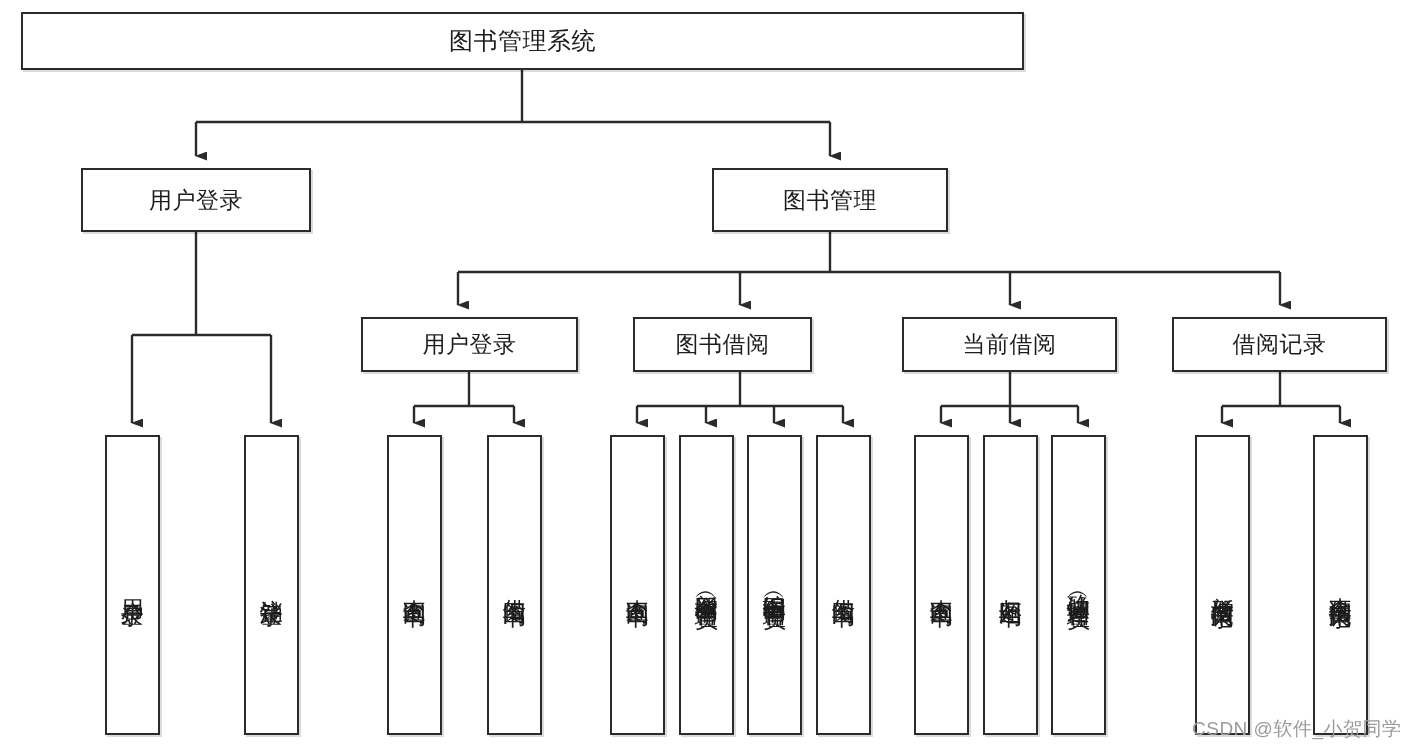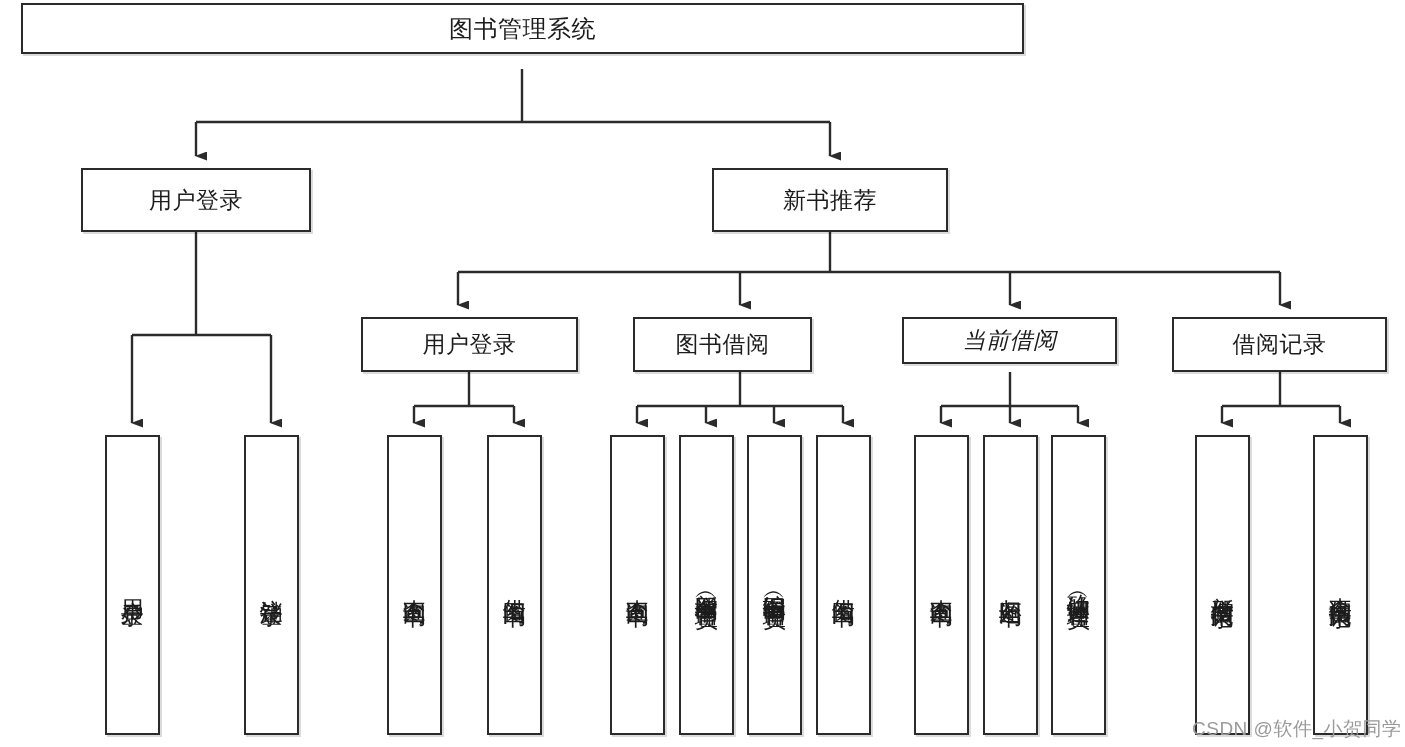--- a/index.html
+++ b/index.html
@@ -108,41 +108,41 @@
       <path d="M 1010,406 L 1010,423" marker-end="url(#arrowhead)"></path>
       <path d="M 1078,406 L 1078,423" marker-end="url(#arrowhead)"></path>
 
       <path d="M 1280,372 L 1280,406"></path>
       <path d="M 1222,406 L 1340,406"></path>
       <path d="M 1222,406 L 1222,423" marker-end="url(#arrowhead)"></path>
       <path d="M 1340,406 L 1340,423" marker-end="url(#arrowhead)"></path>
     </g>
   </svg>
 
-  <div class="node-box level0" style="left:21px; top:3px; width:1003px; height:51px;">
+  <div class="node-box level0" style="left:21px; top:12px; width:1003px; height:58px;">
     <span class="node-label-h">图书管理系统</span>
   </div>
 
   <div class="node-box" style="left:81px; top:168px; width:230px; height:64px;">
     <span class="node-label-h">用户登录</span>
   </div>
 
   <div class="node-box" style="left:712px; top:168px; width:236px; height:64px;">
-    <span class="node-label-h">新书推荐</span>
+    <span class="node-label-h">图书管理</span>
   </div>
 
   <div class="node-box" style="left:361px; top:317px; width:217px; height:55px;">
     <span class="node-label-h">用户登录</span>
   </div>
 
   <div class="node-box" style="left:633px; top:317px; width:179px; height:55px;">
     <span class="node-label-h">图书借阅</span>
   </div>
 
-  <div class="node-box" style="left:902px; top:317px; width:215px; height:47px;font-style:italic;">
+  <div class="node-box" style="left:902px; top:317px; width:215px; height:55px;">
     <span class="node-label-h">当前借阅</span>
   </div>
 
   <div class="node-box" style="left:1172px; top:317px; width:215px; height:55px;">
     <span class="node-label-h">借阅记录</span>
   </div>
 
   <div class="node-box" style="left:105px; top:435px; width:55px; height:300px;">
     <span class="node-label-v">用户登录</span>
   </div>

